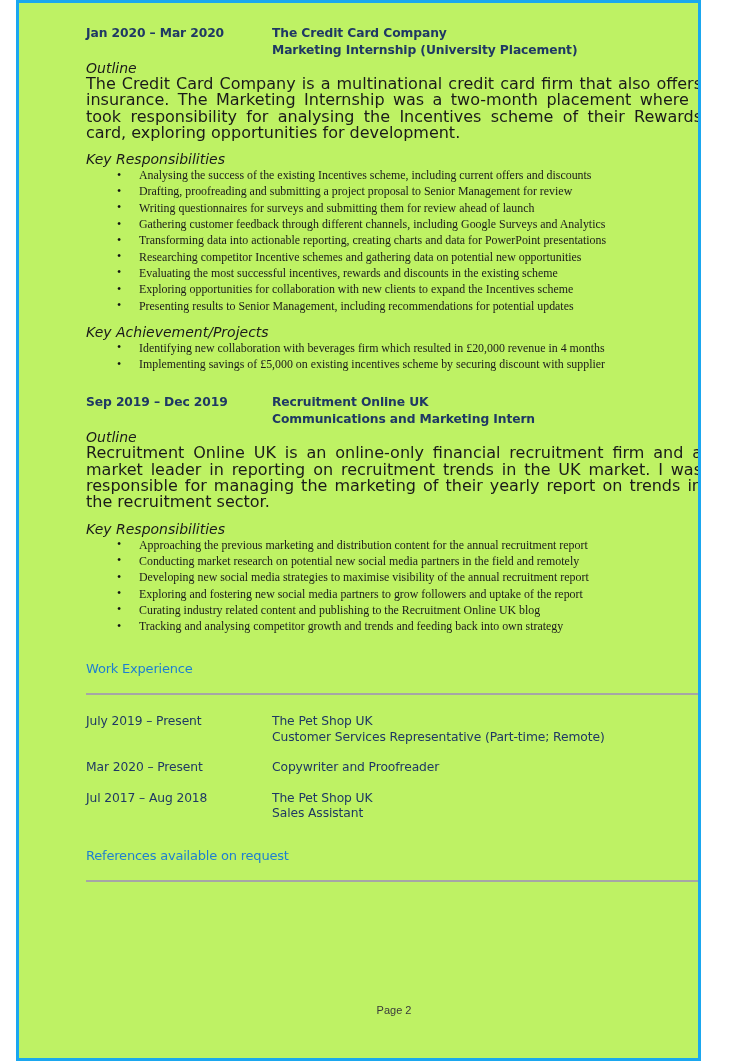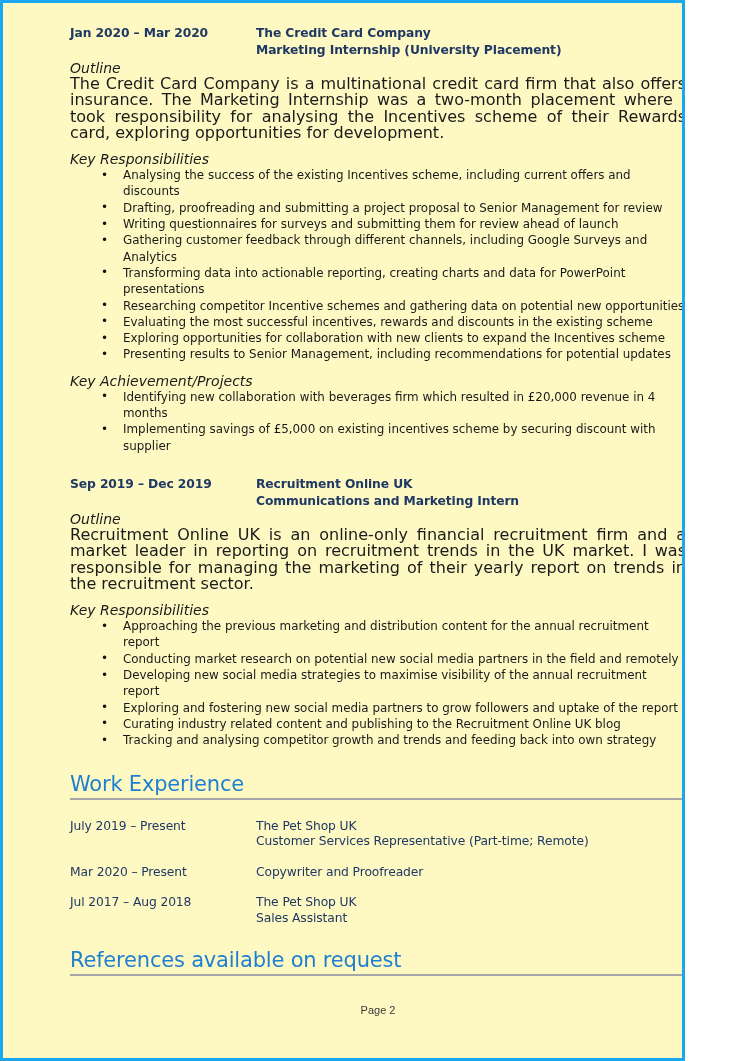--- a/index.html
+++ b/index.html
@@ -6,23 +6,24 @@
     margin: 0;
     padding: 0;
     background: #ffffff;
   }
   .page {
     position: relative;
     width: 685px;
     height: 1061px;
     box-sizing: border-box;
     border: 3px solid #1aa7ef;
-    background: #fef9c3;
+    background: #bef264;
     font-family: "DejaVu Sans", sans-serif;
     overflow: hidden;
+    margin-left: 16px;
   }
   .content {
     position: absolute;
     left: 67px;
     top: 22px;
     width: 616px;
   }
 
   
   .entry {
@@ -64,20 +65,21 @@
     line-height: 16.3px;
     text-align: justify;
     margin: 0;
   }
 
   
   ul.bullets {
     margin: 0;
     padding: 0;
     list-style: none;
+    font-family: Liberation Serif, serif;
   }
   ul.bullets li {
     position: relative;
     padding-left: 53px;
     font-size: 11.9px;
     color: #1a1a1a;
     line-height: 16.3px;
   }
   ul.bullets li::before {
     content: "\2022";
@@ -86,26 +88,26 @@
     top: -0.5px;
     font-size: 12px;
     color: #111111;
   }
 
   .gap-sm { height: 9px; }
   .gap-lg { height: 22px; }
 
   
   .section-heading {
-    font-size: 21px;
+    font-size: 13px;
     color: #1f7fd0;
     font-weight: normal;
     line-height: 24px;
     letter-spacing: -0.2px;
-    padding-bottom: 2px;
+    padding-bottom: 12px;
     border-bottom: 2px solid #a6a6a6;
     width: 616px;
     box-sizing: border-box;
   }
 
   
   .work-entry {
     display: flex;
     align-items: flex-start;
   }

